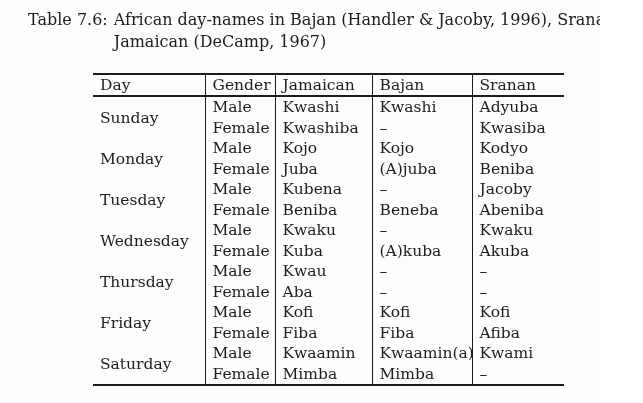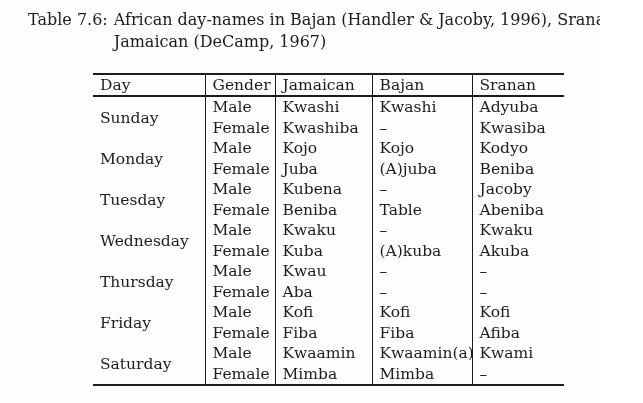--- a/index.html
+++ b/index.html
@@ -109,21 +109,21 @@
         <tr>
           <td rowspan="2" class="day-cell">Tuesday</td>
           <td class="vl">Male</td>
           <td class="vl">Kubena</td>
           <td class="vl">–</td>
           <td class="vl">Jacoby</td>
         </tr>
         <tr>
           <td class="vl">Female</td>
           <td class="vl">Beniba</td>
-          <td class="vl">Table</td>
+          <td class="vl">Beneba</td>
           <td class="vl">Abeniba</td>
         </tr>
         <tr>
           <td rowspan="2" class="day-cell">Wednesday</td>
           <td class="vl">Male</td>
           <td class="vl">Kwaku</td>
           <td class="vl">–</td>
           <td class="vl">Kwaku</td>
         </tr>
         <tr>

